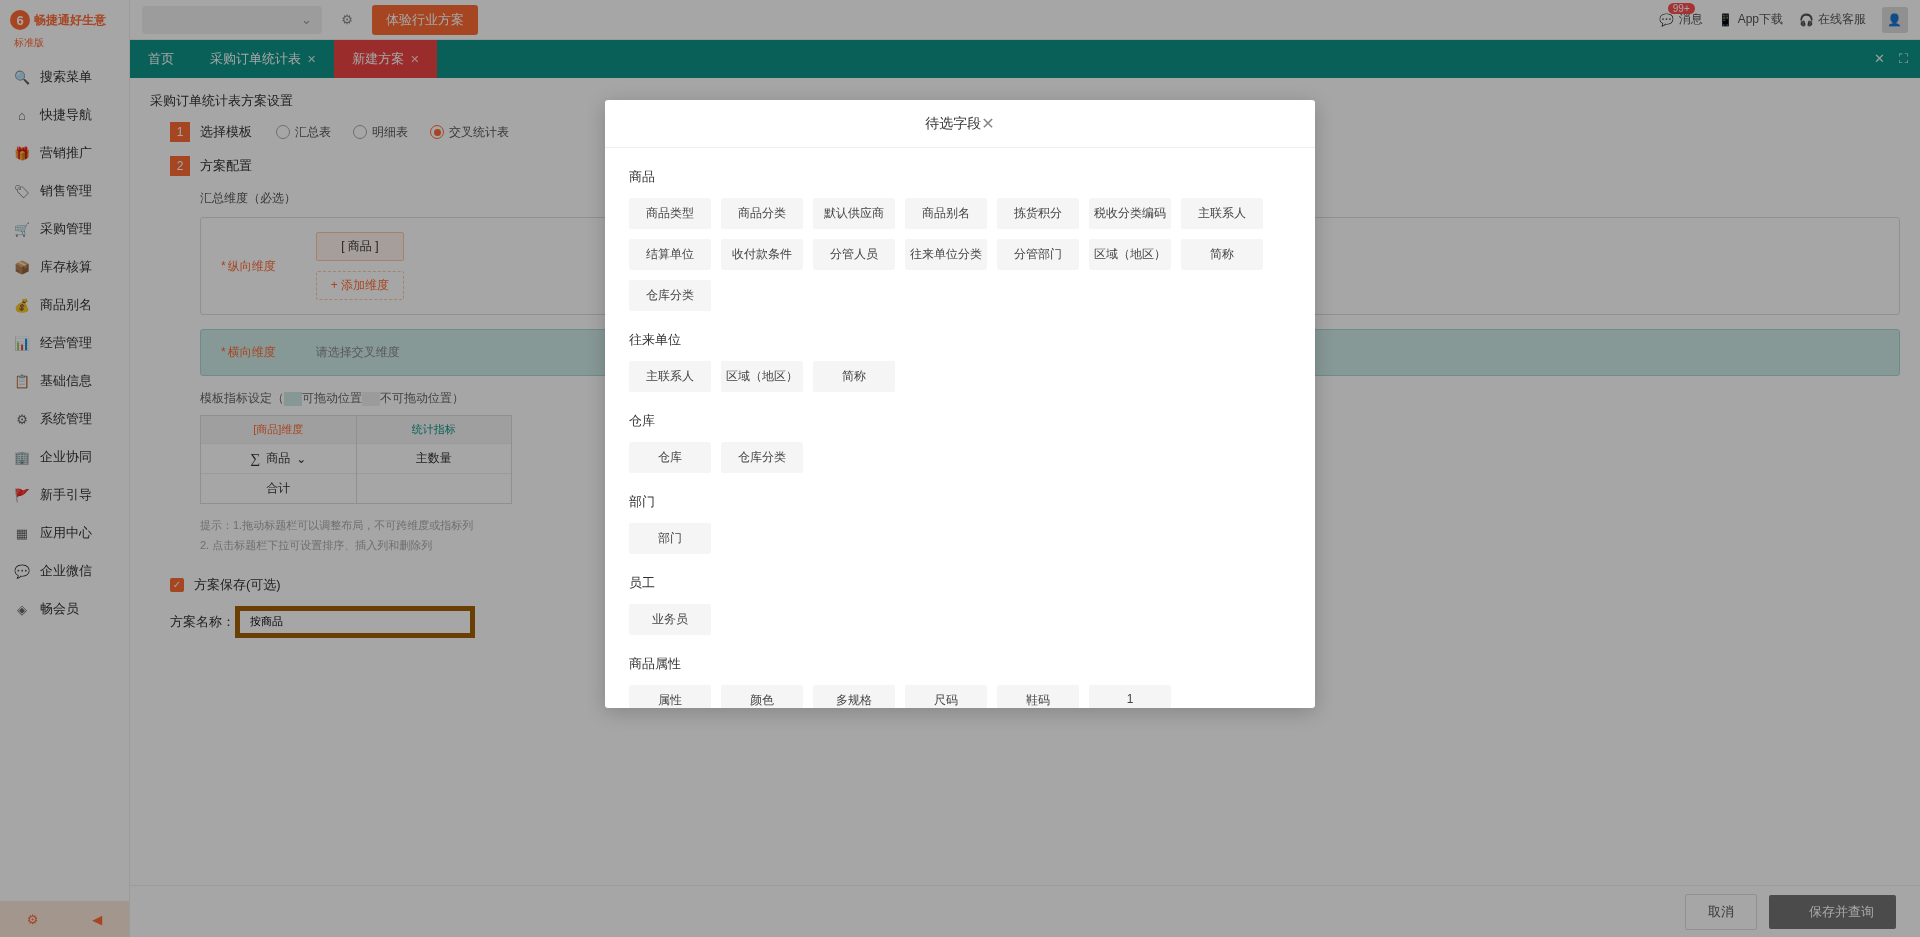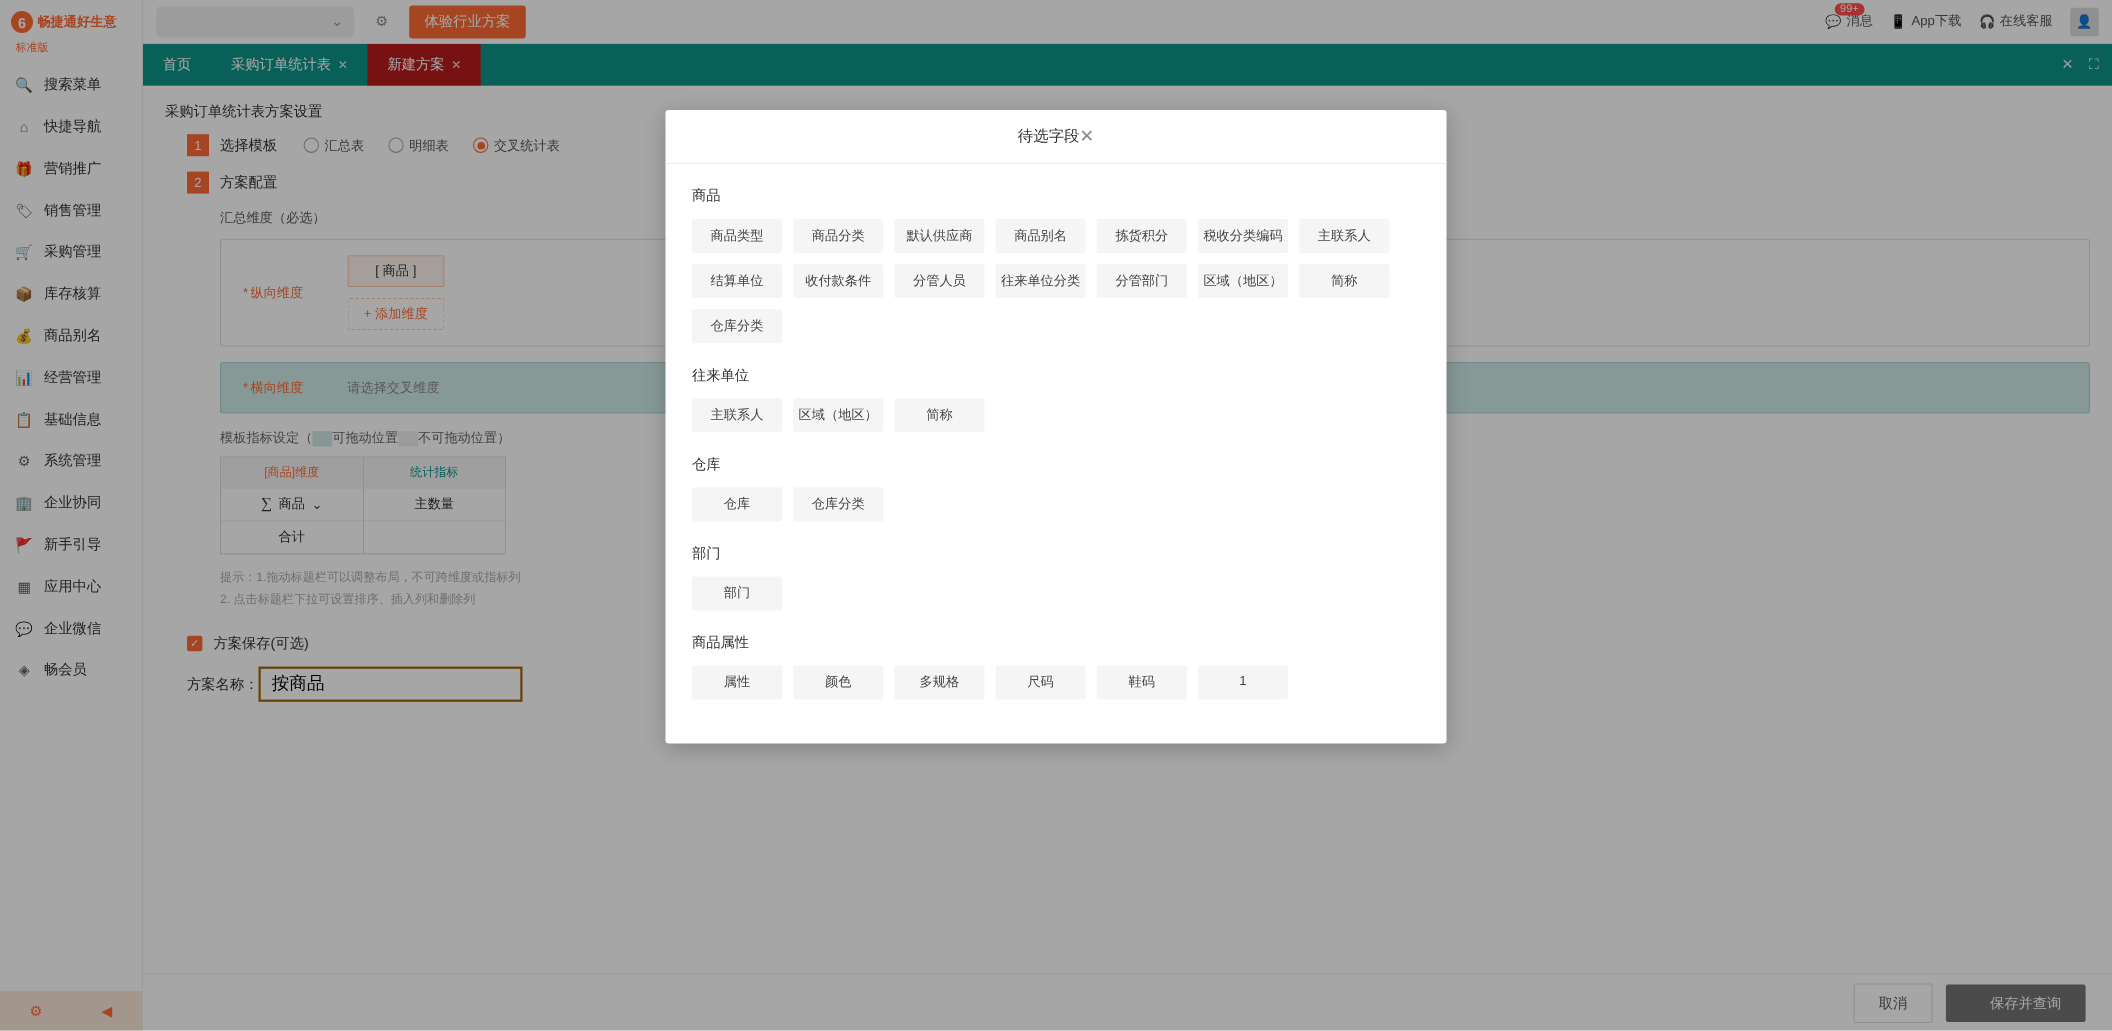--- a/index.html
+++ b/index.html
@@ -24,21 +24,21 @@
 .account-select { width: 180px; height: 28px; background: #f0f0f0; border-radius: 4px; display: flex; align-items: center; padding: 0 10px; color: #999; justify-content: space-between; }
 .gear-btn { width: 26px; height: 26px; display: flex; align-items: center; justify-content: center; color: #888; cursor: pointer; }
 .promo-btn { background: #ff6b35; color: #fff; padding: 6px 14px; border-radius: 3px; cursor: pointer; font-size: 13px; }
 .topbar-right { margin-left: auto; display: flex; align-items: center; gap: 16px; color: #555; font-size: 12px; }
 .tr-item { display: flex; align-items: center; gap: 4px; cursor: pointer; position: relative; }
 .badge { position: absolute; top: -8px; left: 8px; background: #ff4d4f; color: #fff; border-radius: 8px; padding: 0 5px; font-size: 10px; }
 .avatar { width: 26px; height: 26px; background: #ddd; border-radius: 3px; display: flex; align-items: center; justify-content: center; color: #888; }
 
 .tabbar { height: 38px; background: #0d9488; display: flex; align-items: center; color: #fff; }
 .tab { padding: 0 18px; height: 100%; display: flex; align-items: center; gap: 6px; cursor: pointer; font-size: 13px; }
-.tab.active { background: #b91c1c; }
+.tab.active { background: #ef4444; }
 .tab .close { font-size: 11px; opacity: .8; }
 .tabbar-right { margin-left: auto; display: flex; gap: 6px; padding-right: 8px; }
 .tabbar-right span { cursor: pointer; opacity: .9; padding: 4px; }
 
 .content { flex: 1; padding: 14px 20px; overflow: auto; background: #fff; }
 .page-title { font-size: 13px; color: #333; margin-bottom: 12px; }
 .step-row { display: flex; align-items: center; gap: 10px; margin-bottom: 14px; }
 .step-num { width: 20px; height: 20px; background: #ff6b35; color: #fff; display: flex; align-items: center; justify-content: center; font-size: 12px; }
 .step-label { font-size: 13px; }
 .radio-group { display: flex; gap: 22px; margin-left: 14px; text-align: center; }
@@ -56,35 +56,35 @@
 .chip-area { display: flex; flex-direction: column; gap: 10px; }
 .chip { background: #fff3ed; border: 1px solid #ffc8a8; padding: 5px 14px; border-radius: 2px; font-size: 12px; color: #333; min-width: 80px; text-align: center; }
 .add-dim { color: #ff6b35; font-size: 12px; cursor: pointer; border: 1px dashed #ffc8a8; padding: 5px 14px; border-radius: 2px; }
 .placeholder-txt { color: #888; font-size: 12px; }
 
 .legend-row { display: flex; align-items: center; font-size: 12px; color: #666; margin: 14px 0 8px; }
 .legend-swatch { width: 18px; height: 14px; display: inline-block; }
 .sw-drag { background: #cfe8e5; }
 .sw-nodrag { background: #eee; }
 
-.indicator-table { display: flex; border: 1px solid #ddd; width: 260px; }
+.indicator-table { display: flex; border: 1px solid #ddd; width: 312px; }
 .it-col { flex: 1; border-right: 1px solid #ddd; }
 .it-col:last-child { border-right: none; }
 .it-head { background: #f5f5f5; padding: 6px; font-size: 11px; text-align: center; }
 .it-head.orange { color: #ff6b35; }
 .it-head.green { color: #0d9488; }
 .it-cell { padding: 6px; font-size: 12px; display: flex; align-items: center; justify-content: center; gap: 6px; border-top: 1px solid #eee; }
 .it-sigma { font-family: serif; font-size: 14px; }
 
 .hint { font-size: 11px; color: #aaa; margin-top: 12px; line-height: 1.8; }
 
 .save-row { margin-top: 20px; display: flex; align-items: center; gap: 10px; }
 .checkbox { width: 14px; height: 14px; background: #ff6b35; border-radius: 2px; display: inline-flex; align-items: center; justify-content: center; color: #fff; font-size: 10px; }
 .name-row { margin-top: 12px; display: flex; align-items: center; }
-.name-input { border: 2px solid #a16207; padding: 5px 10px; width: 240px; font-size: 16px; }
+.name-input { border: 5px solid #a16207; padding: 5px 10px; width: 240px; font-size: 11px; }
 
 .footer-bar { position: absolute; bottom: 0; left: 0; right: 0; height: 52px; border-top: 1px solid #eee; display: flex; align-items: center; justify-content: flex-end; gap: 12px; padding: 0 24px; background: #fff; text-align: right; }
 .btn { padding: 8px 22px; border-radius: 2px; cursor: pointer; font-size: 13px; }
 .btn-cancel { background: #fff; border: 1px solid #ddd; color: #555; }
 .btn-primary { background: #737373; color: #fff; padding-left: 40px; }
 
 
 .mask { position: absolute; inset: 0; background: rgba(0,0,0,.35); z-index: 100; }
 .modal { position: absolute; left: 50%; top: 100px; transform: translateX(-50%); width: 710px; background: #fff; border-radius: 3px; z-index: 101; box-shadow: 0 4px 20px rgba(0,0,0,.2); }
 .modal-head { padding: 14px 20px; border-bottom: 1px solid #eee; display: flex; justify-content: center; align-items: center; }
@@ -355,20 +355,26 @@
             <div class="field-chip">仓库分类</div>
           </div>
         </div>
         <div class="field-group">
           <div class="fg-title">部门</div>
           <div class="fg-items">
             <div class="field-chip">部门</div>
           </div>
         </div>
         <div class="field-group">
+          <div class="fg-title">员工</div>
+          <div class="fg-items">
+            <div class="field-chip">业务员</div>
+          </div>
+        </div>
+        <div class="field-group">
           <div class="fg-title">商品属性</div>
           <div class="fg-items">
             <div class="field-chip">属性</div>
             <div class="field-chip">颜色</div>
             <div class="field-chip">多规格</div>
             <div class="field-chip">尺码</div>
             <div class="field-chip">鞋码</div>
             <div class="field-chip">1</div>
           </div>
         </div>

